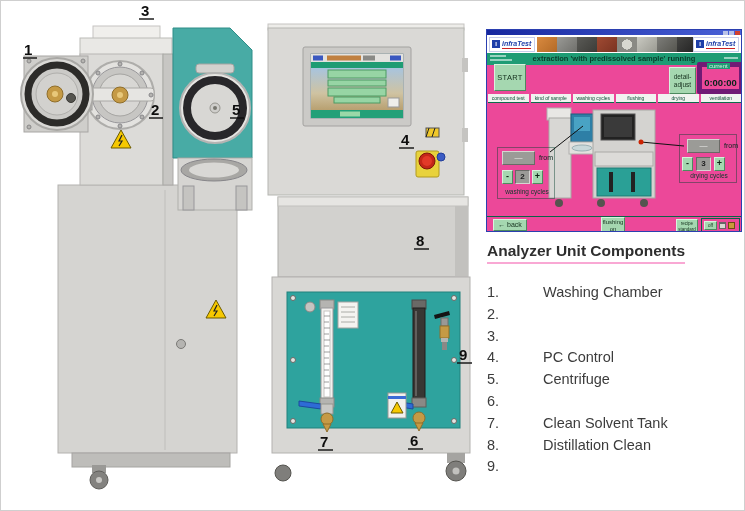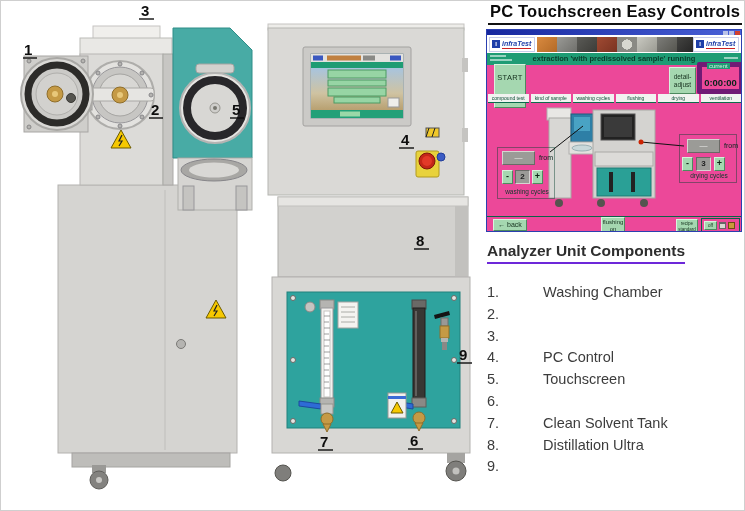--- a/index.html
+++ b/index.html
@@ -8,21 +8,21 @@
   .canvas { position:relative; width:745px; height:511px; background:#fff; overflow:hidden;
             box-shadow: inset 0 0 0 1px #cfcfcf; }
   .abs { position:absolute; }
 
   
   .ts-title-wrap { position:absolute; left:486px; top:2px; width:258px; text-align:center; }
   .ts-title { display:inline-block; font-size:16.5px; font-weight:bold; color:#0a0a0a;
               border-bottom:2px solid #111; padding:0 2px 2px 2px; letter-spacing:.2px; }
   .comp-title-wrap { position:absolute; left:487px; top:242px; width:258px; }
   .comp-title { display:inline-block; font-size:15.5px; font-weight:bold; color:#2e2e2e;
-                border-bottom:2px solid #6d28d9; padding-bottom:2px; }
+                border-bottom:2px solid #f9a8d4; padding-bottom:2px; }
   .comp-list { position:absolute; left:487px; top:282px; width:258px; }
   .comp-row { display:flex; font-size:14.5px; color:#3c3c3c; line-height:21.8px; }
   .comp-num { width:56px; flex:0 0 56px; }
 
   
   .caption { position:absolute; left:210px; top:486px; font-size:12.5px; color:#2b2b2b; }
   .caption b { font-weight:bold; }
 
   
   .ts-win { position:absolute; left:486px; top:29px; width:256px; height:203px;
@@ -45,21 +45,21 @@
   .strip { position:absolute; left:50px; top:1.5px; width:160px; height:15px; display:flex; }
   .strip span { flex:1; display:block; }
 
   .status { position:absolute; left:0; top:23px; width:254px; height:12px; background:#1e9c74;
             text-align:center; font-size:7.5px; font-weight:bold; color:#0b3a2a; line-height:12px; }
   .micro { position:absolute; background:rgba(255,255,255,.55); height:2px; }
 
   .btn-green { background:#a5d7b0; border:1px solid #4d8a5f;
                border-top-color:#d9f2de; border-left-color:#d9f2de; color:#15301d;
                text-align:center; }
-  .start-btn { position:absolute; left:7px; top:34px; width:32px; height:44px;
+  .start-btn { position:absolute; left:7px; top:34px; width:32px; height:27px;
                font-size:7.5px; line-height:25px; letter-spacing:.3px; }
   .detail-btn { position:absolute; left:182px; top:37px; width:27px; height:27px;
                 font-size:6.5px; line-height:8px; padding-top:5px; }
   .current-box { position:absolute; left:210px; top:32px; width:47px; height:32px;
                  border:5px solid #701a75; border-radius:2px; }
   .current-lbl { position:absolute; left:5px; top:-4px; font-size:6px; color:#d6f2e4;
                  background:#1e9c74; padding:0 2px; }
   .timer { position:absolute; left:0; top:10px; width:100%; text-align:center;
            font-size:9.5px; font-weight:bold; color:#06231a; }
 
@@ -301,23 +301,20 @@
       <text x="320" y="447">7</text>
       <line x1="318" y1="450" x2="333" y2="450" stroke="#0d0d0d" stroke-width="1.4"></line>
       <text x="416" y="246">8</text>
       <line x1="414" y1="249" x2="429" y2="249" stroke="#0d0d0d" stroke-width="1.4"></line>
       <text x="459" y="360">9</text>
       <line x1="457" y1="363" x2="472" y2="363" stroke="#0d0d0d" stroke-width="1.4"></line>
     </g>
   </svg>
 
 
-  <div class="ts-title-wrap">
-    <span class="ts-title">PC Touchscreen Easy Controls</span>
-  </div>
 
   <div class="ts-win">
     <div class="tbar">
       <div class="tbar-btns">
         <span class="tb-min"></span>
         <span class="tb-max"></span>
         <span class="tb-close"></span>
       </div>
     </div>
     <div class="hdr">
@@ -438,31 +435,31 @@
     </div>
     <div class="comp-row">
       <span class="comp-num">3.</span>
     </div>
     <div class="comp-row">
       <span class="comp-num">4.</span>
       <span>PC Control</span>
     </div>
     <div class="comp-row">
       <span class="comp-num">5.</span>
-      <span>Touchscreen</span>
+      <span>Centrifuge</span>
     </div>
     <div class="comp-row">
       <span class="comp-num">6.</span>
     </div>
     <div class="comp-row">
       <span class="comp-num">7.</span>
       <span>Clean Solvent Tank</span>
     </div>
     <div class="comp-row">
       <span class="comp-num">8.</span>
-      <span>Distillation Ultra</span>
+      <span>Distillation Clean</span>
     </div>
     <div class="comp-row">
       <span class="comp-num">9.</span>
     </div>
   </div>
 
 </div>
 
 </body></html>

